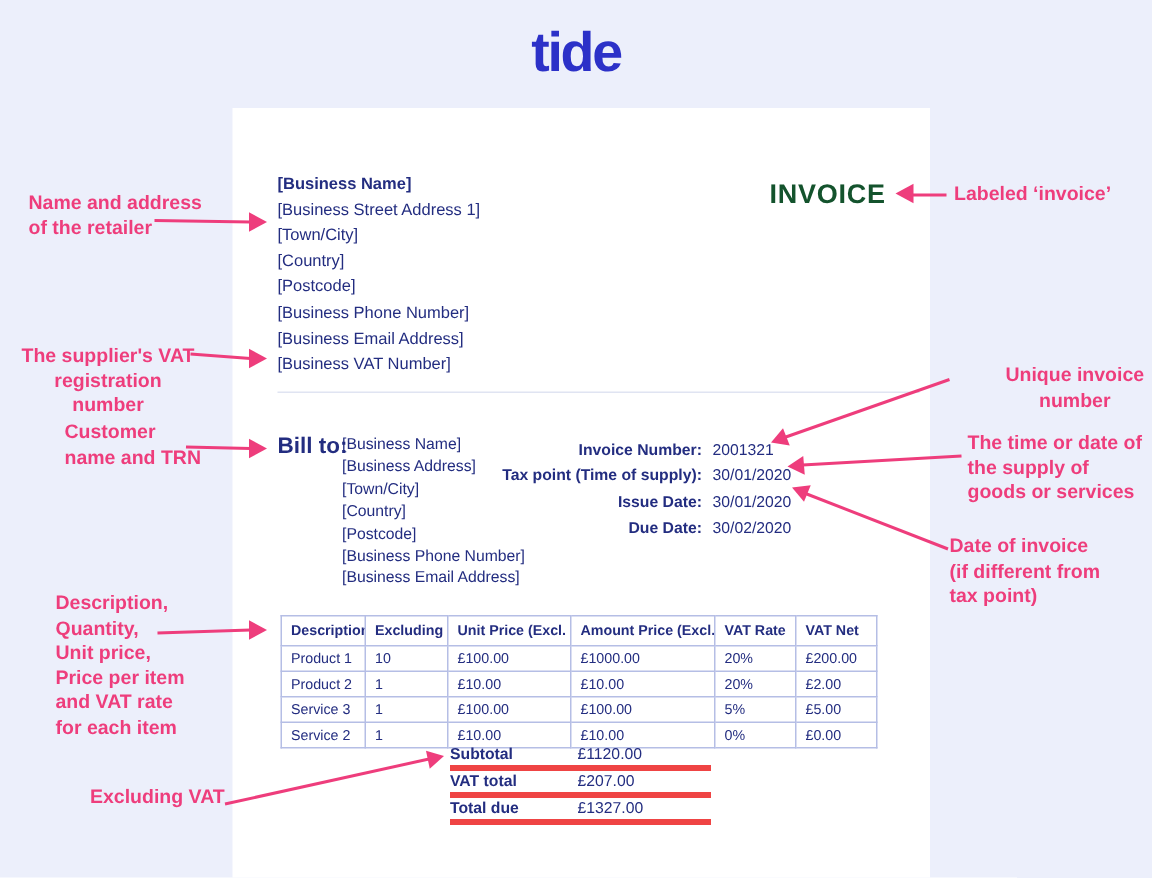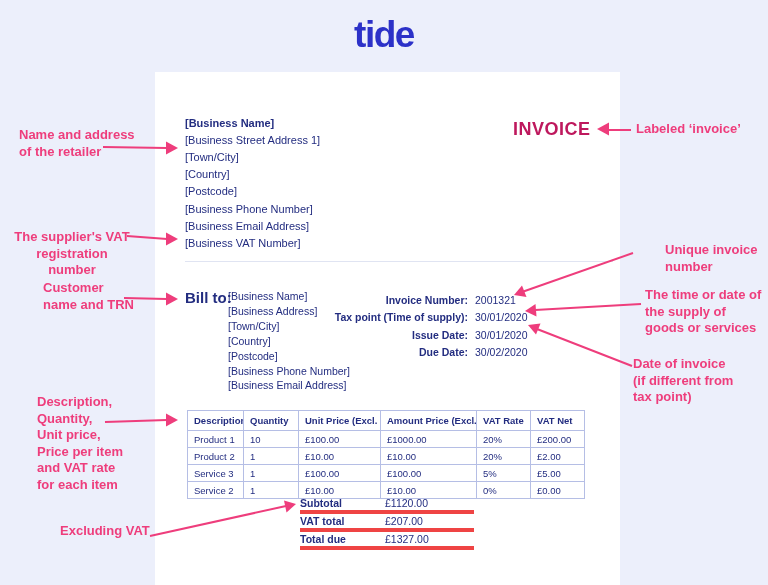--- a/index.html
+++ b/index.html
@@ -27,21 +27,21 @@
   .supplier {
     position:absolute; left:185px; top:115px;
     font-size:11px; line-height:17px; color:#232D80;
   }
   .contact {
     position:absolute; left:185px; top:201px;
     font-size:11px; line-height:17px; color:#232D80;
   }
   .invoice-title {
     position:absolute; left:513px; top:119px;
-    font-size:18px; font-weight:800; letter-spacing:0.5px; color:#be185d;
+    font-size:18px; font-weight:800; letter-spacing:0.5px; color:#14532d;
   }
   .divider {
     position:absolute; left:185px; top:261px;
     width:428px; height:1px; background:#E0E4F2;
   }
   .billto-label {
     position:absolute; left:185px; top:289px;
     font-size:15px; font-weight:700; color:#232D80;
   }
   .billto-lines {
@@ -153,21 +153,21 @@
       <col style="width:56px">
         <col style="width:55px">
         <col style="width:82px">
       <col style="width:96px">
         <col style="width:54px">
         <col style="width:54px">
     </colgroup>
     <thead>
       <tr>
         <th>Description</th>
-        <th>Quantity</th>
+        <th>Excluding</th>
         <th>Unit Price (Excl. VAT)</th>
         <th>Amount Price (Excl. VAT)</th>
         <th>VAT Rate</th>
         <th>VAT Net</th>
       </tr>
     </thead>
     <tbody>
       <tr>
         <td>Product 1</td>
         <td>10</td>
@@ -225,21 +225,21 @@
   <div class="ann" style="left:43px; top:280px;">Customer
 name and TRN</div>
   <div class="ann" style="left:37px; top:394px;">Description,
 Quantity,
 Unit price,
 Price per item
 and VAT rate
 for each item</div>
   <div class="ann" style="left:60px; top:523px;">Excluding VAT</div>
   <div class="ann" style="left:636px; top:121px;">Labeled ‘invoice’</div>
-  <div class="ann" style="left:665px; top:242px;">Unique invoice number</div>
+  <div class="ann" style="left:665px; top:242px;text-align:center;">Unique invoice number</div>
   <div class="ann" style="left:645px; top:287px;">The time or date of
 the supply of
 goods or services</div>
   <div class="ann" style="left:633px; top:356px;">Date of invoice
 (if different from
 tax point)</div>
 
   <svg class="overlay" viewBox="0 0 768 585" xmlns="http://www.w3.org/2000/svg">
     <g>
       <line class="arrow-line" x1="103" y1="147" x2="167" y2="148"></line>

